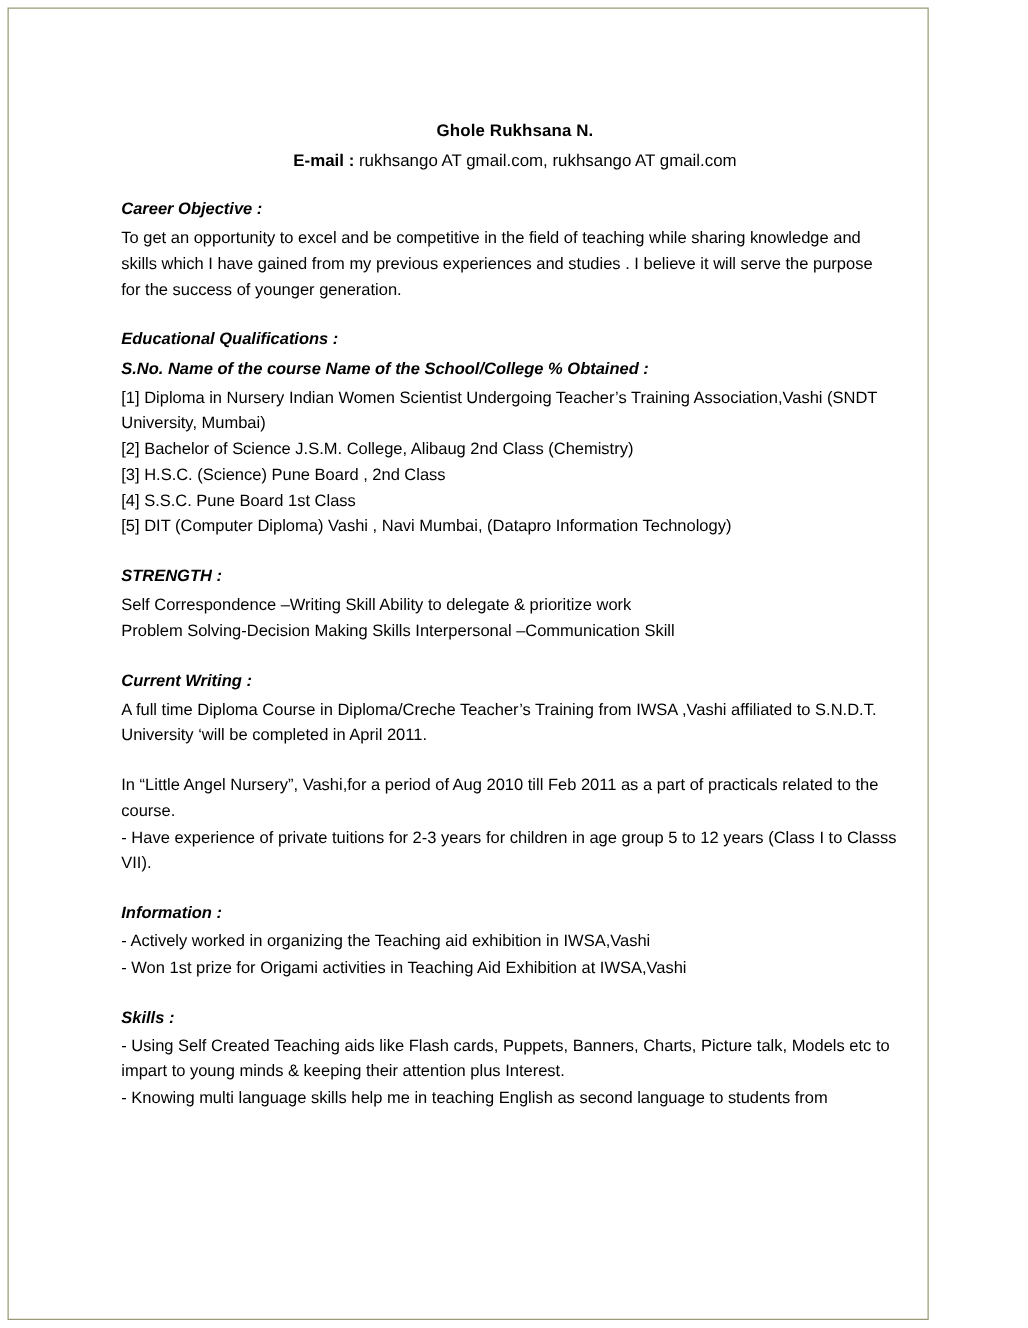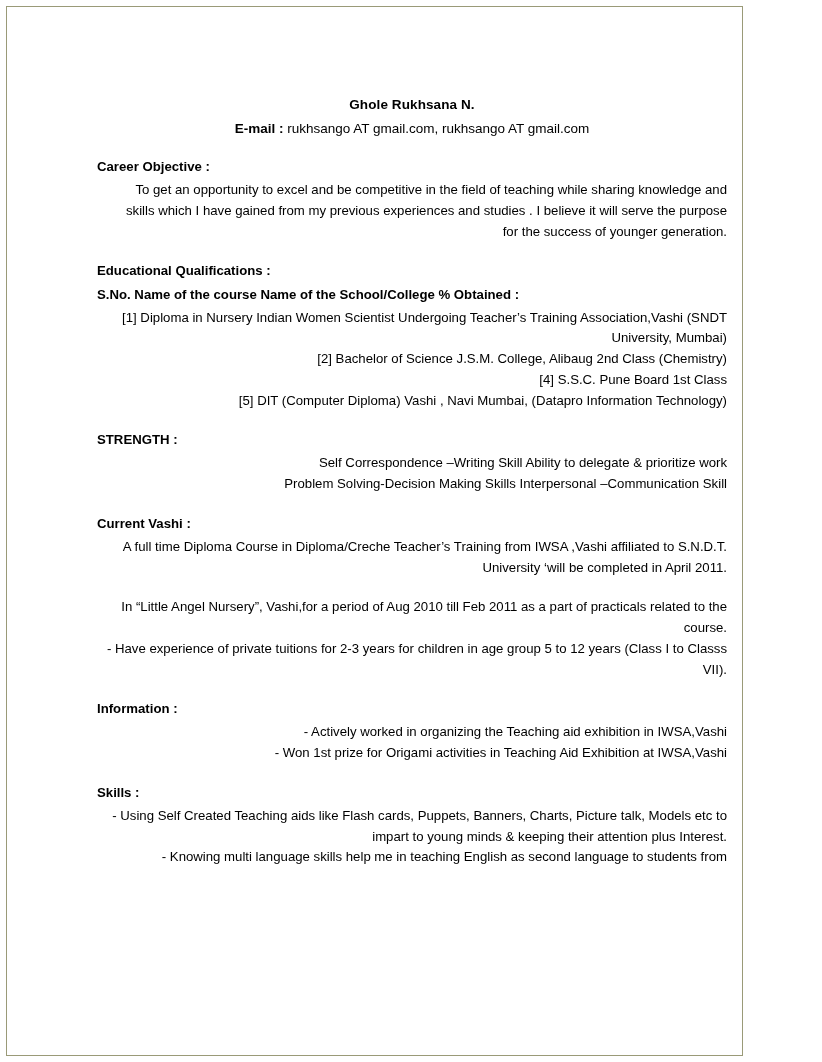--- a/index.html
+++ b/index.html
@@ -51,27 +51,28 @@
     margin: 0 0 20px 0;
     line-height: 1.3;
   }
   .doc-email b { font-weight: bold; }
   .sec-head {
     font-weight: bold;
     font-size: 13.2px;
     color: #000;
     margin: 0 0 4px 0;
     line-height: 1.45;
+    font-style: italic;
   }
   .para {
     font-size: 13.2px;
     color: #000;
     margin: 0;
     line-height: 1.57;
-    text-align: right;
+    text-align: left;
   }
   .block {
     margin-bottom: 19px;
   }
 </style>
 </head>
 <body>
 
 <div class="page">
   <div class="page-border"></div>
@@ -87,32 +88,33 @@
       <div class="para">skills which I have gained from my previous experiences and studies . I believe it will serve the purpose</div>
       <div class="para">for the success of younger generation.</div>
     </div>
 
     <div class="block">
       <div class="sec-head">Educational Qualifications :</div>
       <div class="sec-head">S.No. Name of the course Name of the School/College % Obtained :</div>
       <div class="para">[1] Diploma in Nursery Indian Women Scientist Undergoing Teacher’s Training  Association,Vashi (SNDT</div>
       <div class="para">University, Mumbai)</div>
       <div class="para">[2] Bachelor of Science J.S.M. College, Alibaug 2nd Class (Chemistry)</div>
+      <div class="para">[3] H.S.C. (Science)  Pune Board , 2nd Class</div>
       <div class="para">[4] S.S.C. Pune Board 1st Class</div>
       <div class="para">[5] DIT (Computer Diploma) Vashi , Navi Mumbai, (Datapro Information Technology)</div>
     </div>
 
     <div class="block">
       <div class="sec-head">STRENGTH :</div>
       <div class="para">Self Correspondence –Writing Skill Ability to delegate &amp; prioritize work</div>
       <div class="para">Problem Solving-Decision Making Skills Interpersonal –Communication Skill</div>
     </div>
 
     <div class="block">
-      <div class="sec-head">Current Vashi :</div>
+      <div class="sec-head">Current Writing :</div>
       <div class="para">A full time Diploma Course in Diploma/Creche Teacher’s Training from IWSA ,Vashi affiliated to S.N.D.T.</div>
       <div class="para">University ‘will be completed in April 2011.</div>
     </div>
 
     <div class="block">
       <div class="para">In “Little Angel Nursery”, Vashi,for a period of Aug 2010 till Feb 2011 as a part of practicals related to the</div>
       <div class="para">course.</div>
       <div class="para">- Have experience of private tuitions for 2-3 years for children in age group 5 to 12 years (Class I to Classs</div>
       <div class="para">VII).</div>
     </div>

